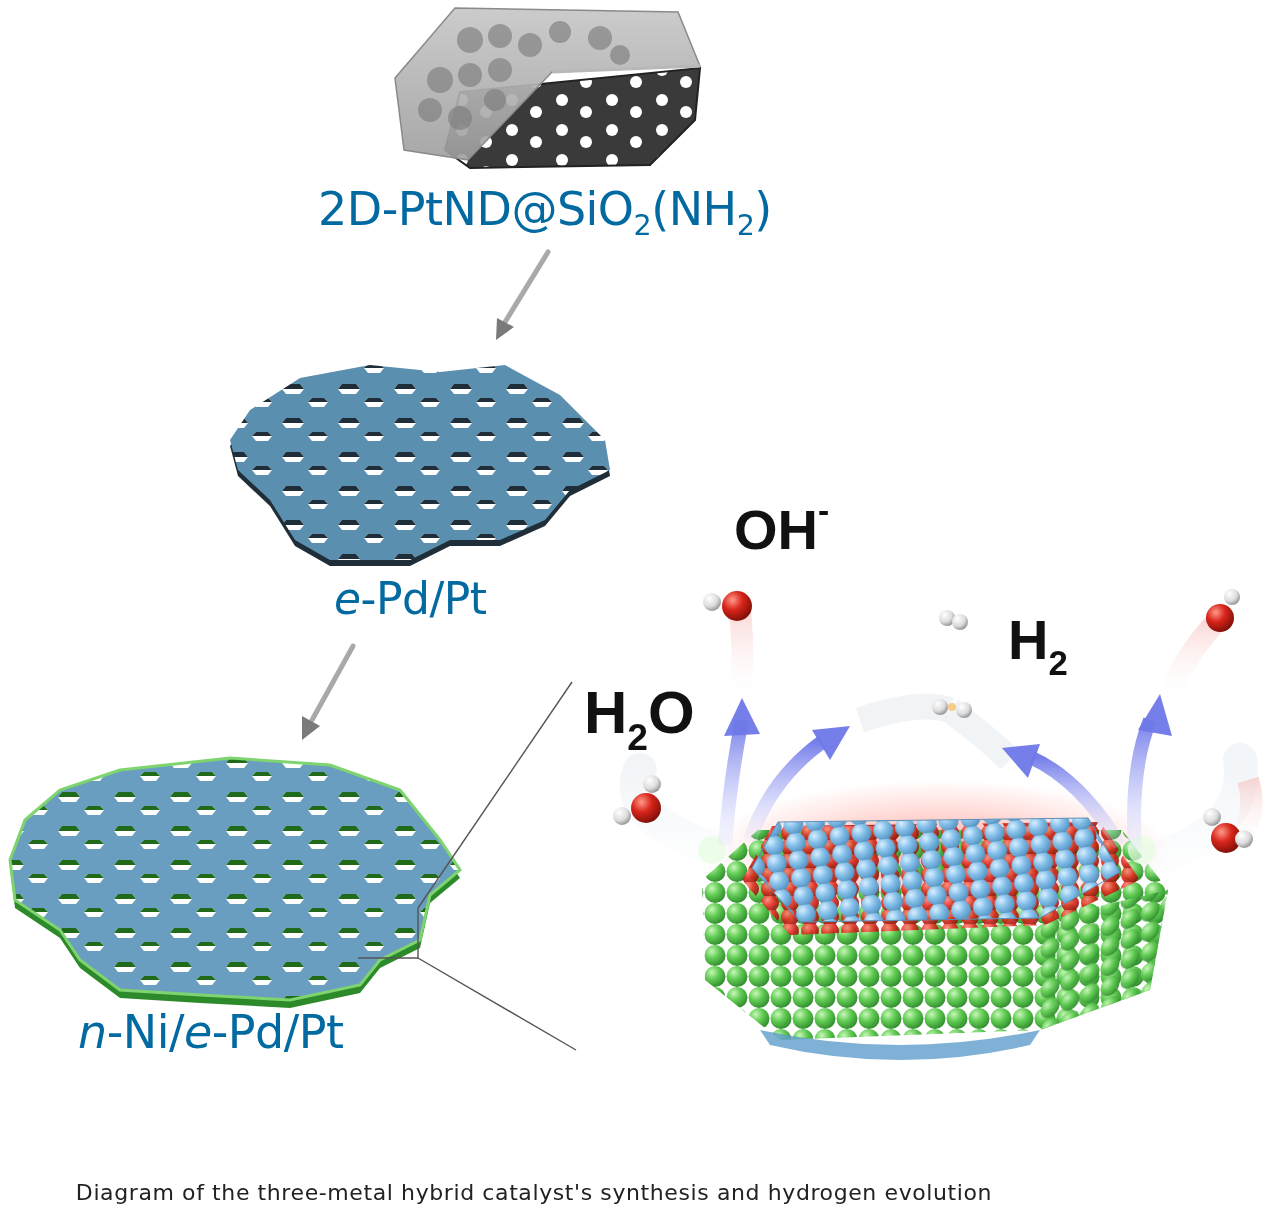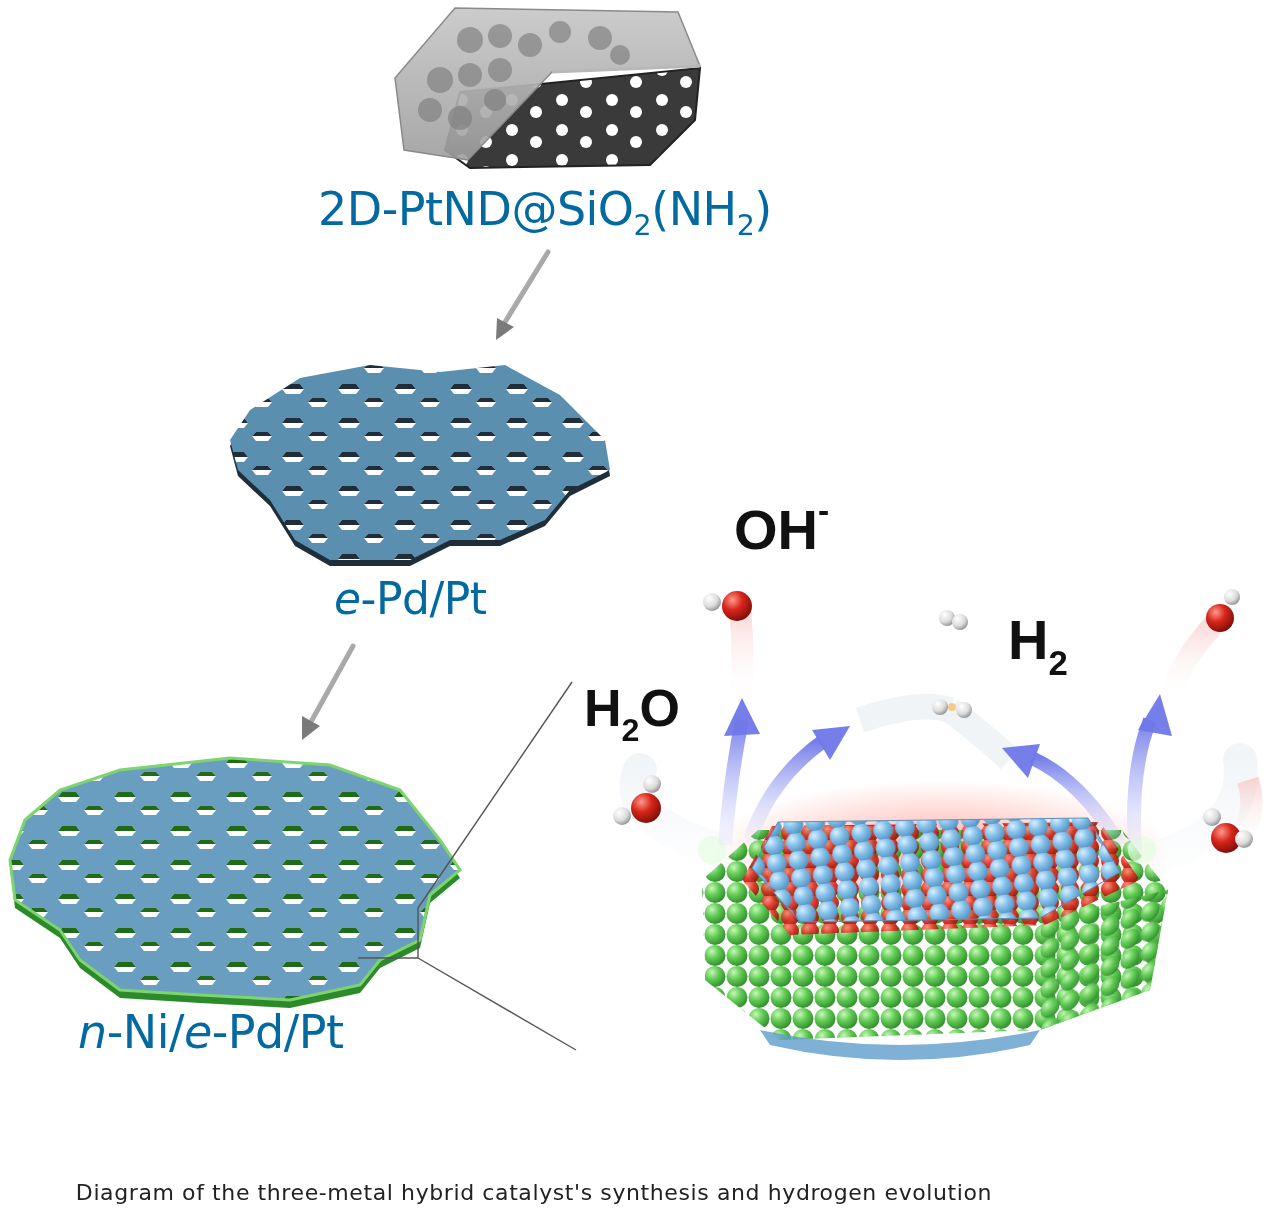--- a/index.html
+++ b/index.html
@@ -243,17 +243,17 @@
 </div>
 
 <div class="mol-label" style="left:734px; top:492px; font-size:56px;">
   <span>OH</span><sup>-</sup>
 </div>
 
 <div class="mol-label" style="left:1008px; top:573px; font-size:56px;margin-top:34px;">
   <span>H</span><sub>2</sub>
 </div>
 
-<div class="mol-label" style="left:584px; top:678px; font-size:52px;">
+<div class="mol-label" style="left:584px; top:678px; font-size:60px;">
   <span>H</span><sub>2</sub><span>O</span>
 </div>
 
 <div class="caption">Diagram of the three-metal hybrid catalyst's synthesis and hydrogen evolution</div>
 
 </body></html>

